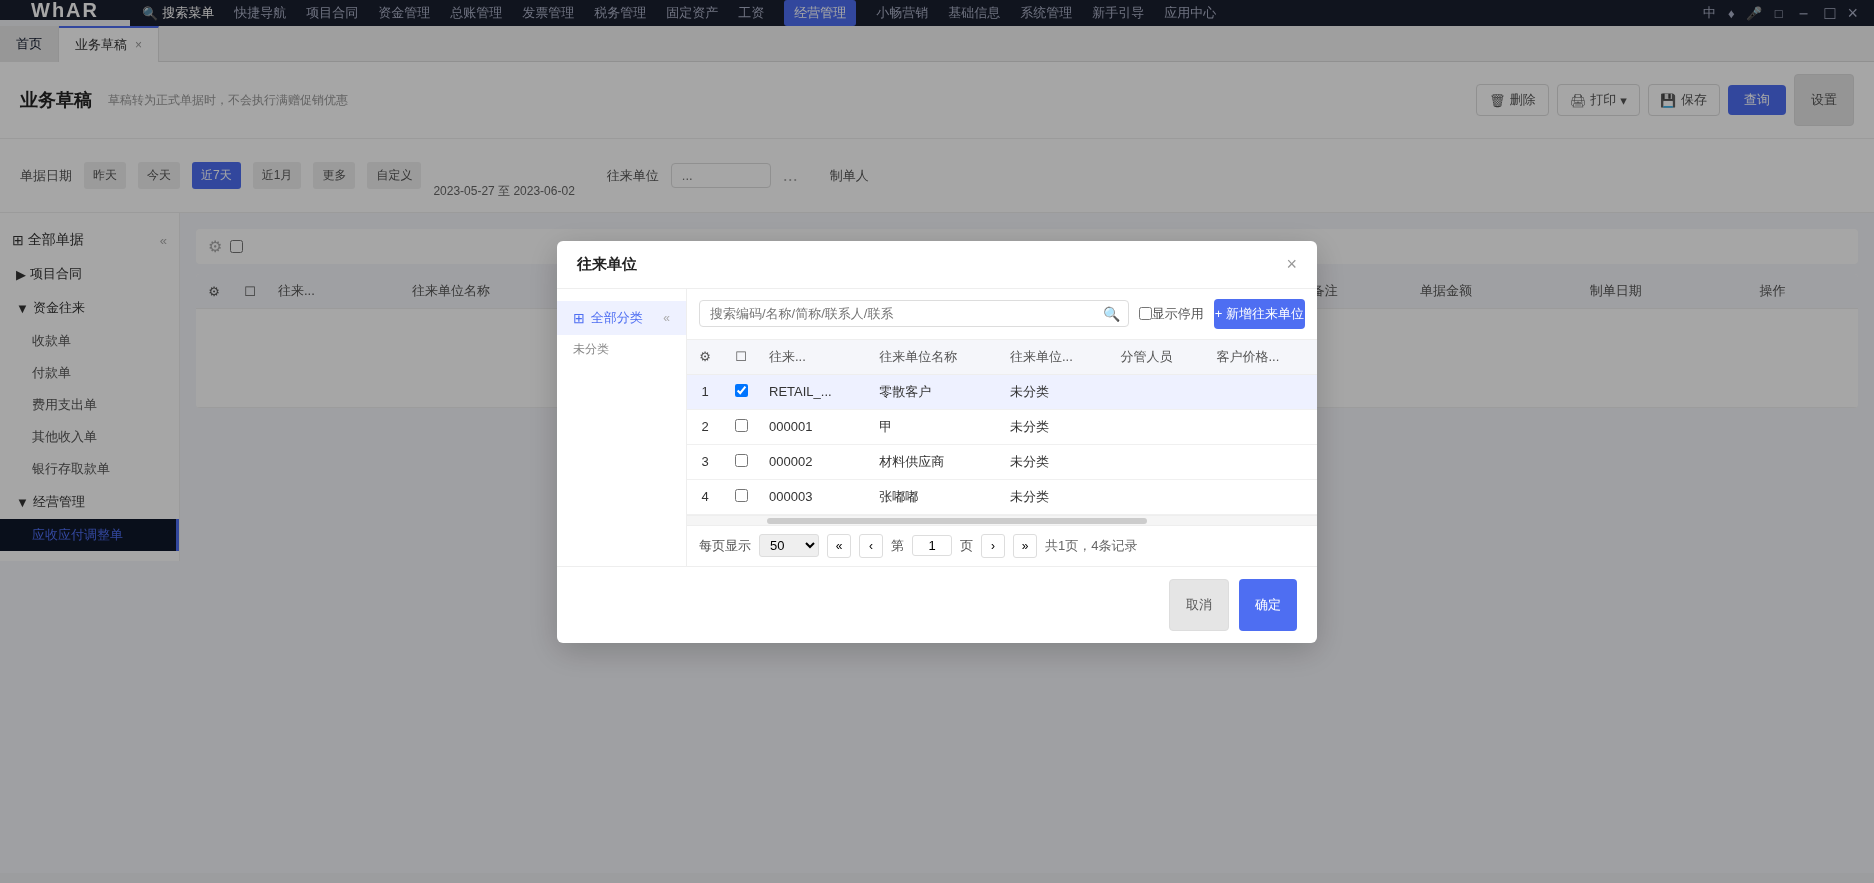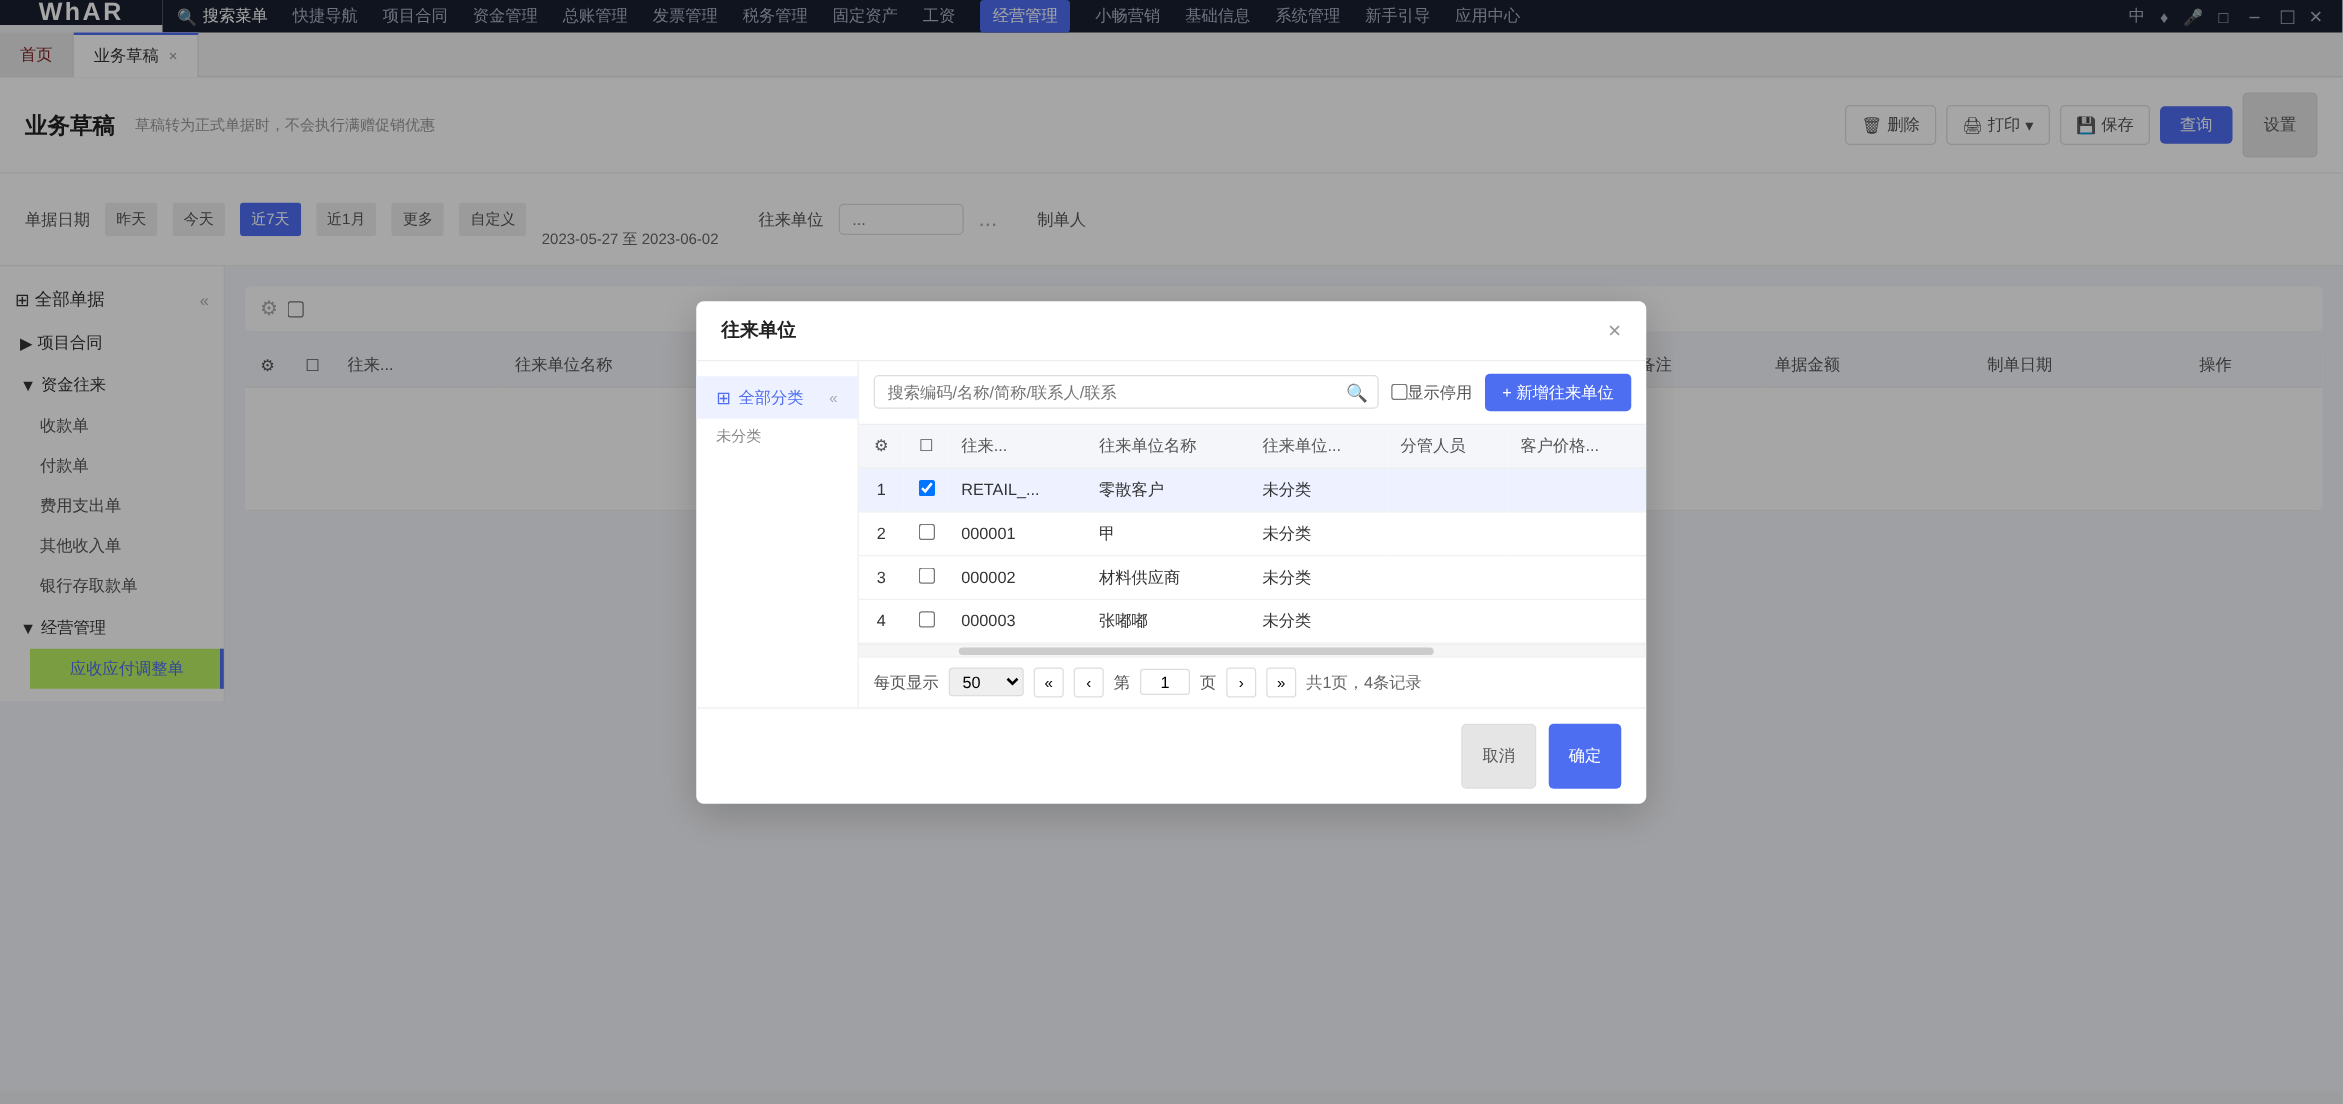--- a/index.html
+++ b/index.html
@@ -11,21 +11,21 @@
       display: flex;
       align-items: center;
     }
     .tab-item {
       height: 36px;
       padding: 0 16px;
       display: flex;
       align-items: center;
       font-size: 13px;
       cursor: pointer;
-      color: #7f1d1d;
+      color: #0f172a;
       border-right: 1px solid #e0e0e0;
     }
     .tab-item.active {
       background: #fff;
       color: #333;
       border-top: 2px solid #4e6ef2;
     }
     .tab-item .close-btn {
       margin-left: 8px;
       color: #999;
@@ -248,21 +248,21 @@
       display: flex;
       align-items: center;
       gap: 0;
       font-size: 13px;
       color: #555;
     }
     .new-btn {
       background: #4e6ef2;
       color: #fff;
       border: none;
-      padding: 6px 14px;
+      padding: 6px 1px;
       border-radius: 4px;
       font-size: 13px;
       cursor: pointer;
       white-space: nowrap;
       display: flex;
       align-items: center;
       gap: 4px;
     }
 
     
@@ -381,21 +381,21 @@
       display: flex;
       align-items: center;
       gap: 4px;
     }
     .left-nav-item {
       padding: 7px 16px 7px 32px;
       color: #555;
       font-size: 13px;
       cursor: pointer;
     }
-    .left-nav-item.active { background: #bef264; color: #4e6ef2; border-right: 3px solid #4e6ef2; margin-left: 24px; }
+    .left-nav-item.active { background: #0f172a; color: #4e6ef2; border-right: 3px solid #4e6ef2; }
 
     .content-main {
       display: flex;
       flex: 1;
       overflow: hidden;
     }
 
     .page-content {
       flex: 1;
       padding: 16px;

